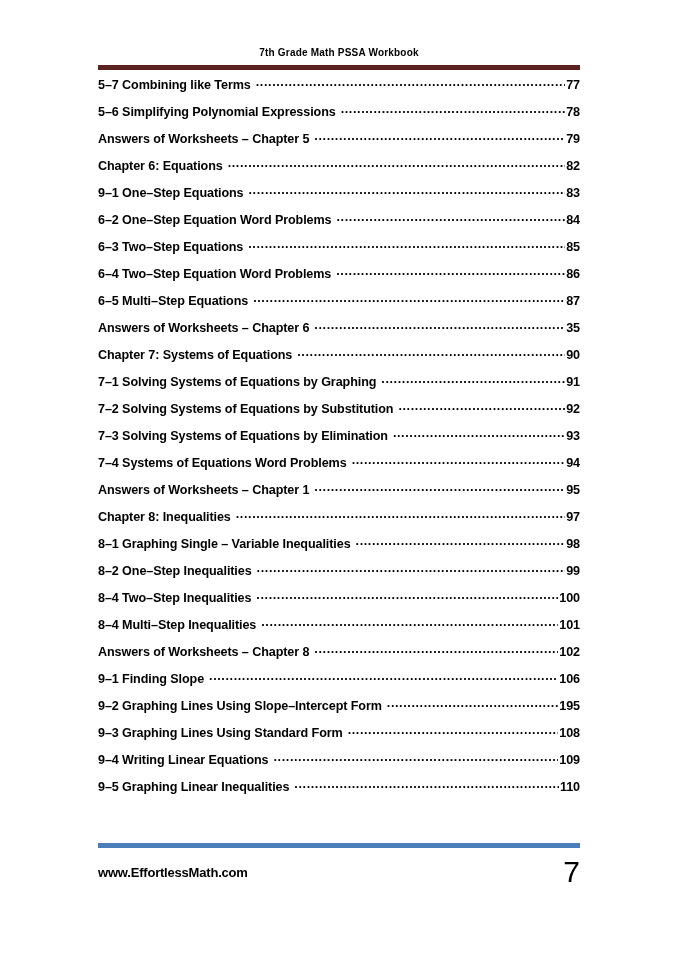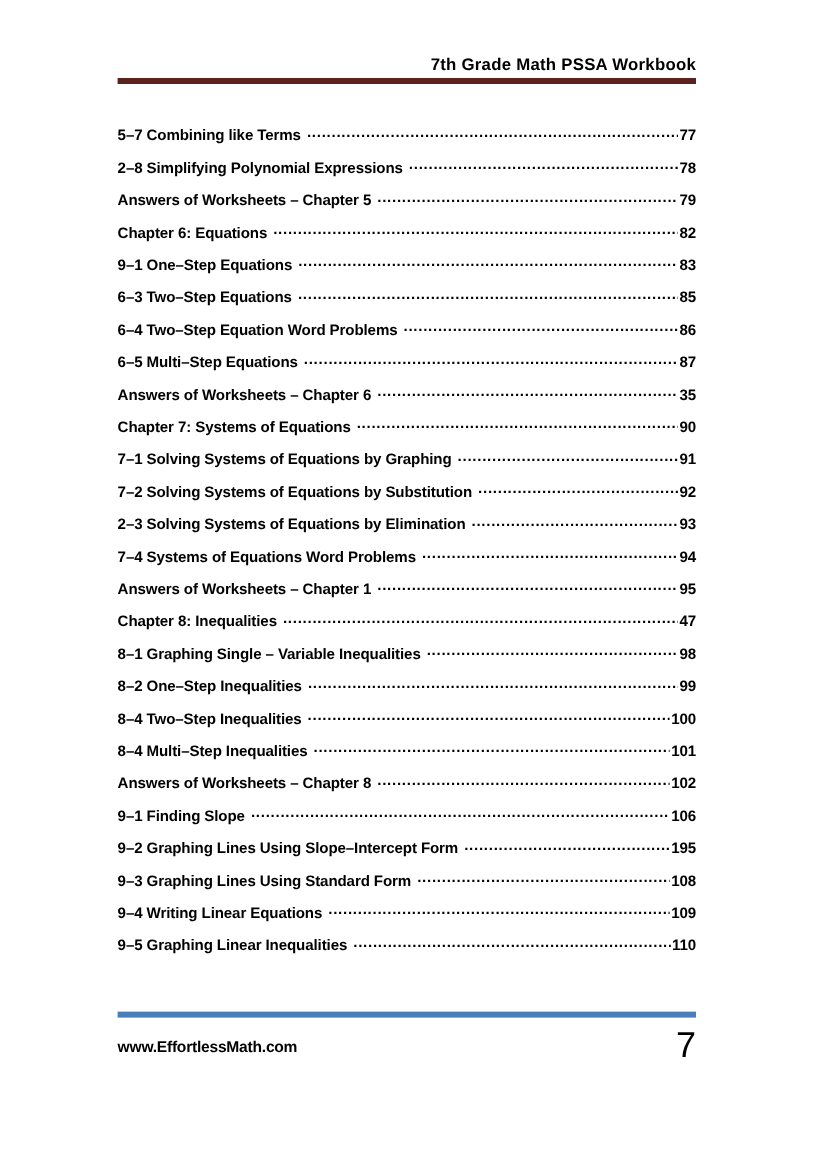--- a/index.html
+++ b/index.html
@@ -25,39 +25,39 @@
   }
 
   
   .header {
     position: absolute;
     left: 98px;
     top: 44px;
     width: 482px;
   }
   .header-title {
-    font-size: 14px;
-    font-weight: bold;
-    text-align: right;
+    font-size: 10px;
+    font-weight: bold;
+    text-align: center;
     letter-spacing: 0.2px;
     line-height: 18px;
     white-space: nowrap;
   }
   .header-rule {
     margin-top: 3px;
     height: 5px;
     width: 482px;
     background: #5B2220;
   }
 
   
   .toc {
     position: absolute;
     left: 98px;
-    top: 104px;
+    top: 76px;
     width: 482px;
   }
   .toc-row {
     display: flex;
     align-items: baseline;
     width: 482px;
     height: 27px;
     font-size: 12.6px;
     font-weight: bold;
     letter-spacing: -0.1px;
@@ -134,40 +134,45 @@
     <div class="header-rule" style="background: rgb(91, 34, 32);"></div>
   </div>
 
   <div class="toc">
       <div class="toc-row gap">
         <span class="toc-label">5–7 Combining like Terms</span>
         <span class="toc-leader"></span>
         <span class="toc-page">77</span>
       </div>
       <div class="toc-row gap">
-        <span class="toc-label">2–8 Simplifying Polynomial Expressions</span>
+        <span class="toc-label">5–6 Simplifying Polynomial Expressions</span>
         <span class="toc-leader"></span>
         <span class="toc-page">78</span>
       </div>
       <div class="toc-row gap">
         <span class="toc-label">Answers of Worksheets – Chapter 5</span>
         <span class="toc-leader"></span>
         <span class="toc-page">79</span>
       </div>
       <div class="toc-row gap">
         <span class="toc-label">Chapter 6: Equations</span>
         <span class="toc-leader"></span>
         <span class="toc-page">82</span>
       </div>
       <div class="toc-row gap">
         <span class="toc-label">9–1 One–Step Equations</span>
         <span class="toc-leader"></span>
         <span class="toc-page">83</span>
       </div>
       <div class="toc-row gap">
+        <span class="toc-label">6–2 One–Step Equation Word Problems</span>
+        <span class="toc-leader"></span>
+        <span class="toc-page">84</span>
+      </div>
+      <div class="toc-row gap">
         <span class="toc-label">6–3 Two–Step Equations</span>
         <span class="toc-leader"></span>
         <span class="toc-page">85</span>
       </div>
       <div class="toc-row gap">
         <span class="toc-label">6–4 Two–Step Equation Word Problems</span>
         <span class="toc-leader"></span>
         <span class="toc-page">86</span>
       </div>
       <div class="toc-row gap">
@@ -189,38 +194,38 @@
         <span class="toc-label">7–1 Solving Systems of Equations by Graphing</span>
         <span class="toc-leader"></span>
         <span class="toc-page">91</span>
       </div>
       <div class="toc-row gap">
         <span class="toc-label">7–2 Solving Systems of Equations by Substitution</span>
         <span class="toc-leader"></span>
         <span class="toc-page">92</span>
       </div>
       <div class="toc-row gap">
-        <span class="toc-label">2–3 Solving Systems of Equations by Elimination</span>
+        <span class="toc-label">7–3 Solving Systems of Equations by Elimination</span>
         <span class="toc-leader"></span>
         <span class="toc-page">93</span>
       </div>
       <div class="toc-row gap">
         <span class="toc-label">7–4 Systems of Equations Word Problems</span>
         <span class="toc-leader"></span>
         <span class="toc-page">94</span>
       </div>
       <div class="toc-row gap">
         <span class="toc-label">Answers of Worksheets – Chapter 1</span>
         <span class="toc-leader"></span>
         <span class="toc-page">95</span>
       </div>
       <div class="toc-row gap">
         <span class="toc-label">Chapter 8: Inequalities</span>
         <span class="toc-leader"></span>
-        <span class="toc-page">47</span>
+        <span class="toc-page">97</span>
       </div>
       <div class="toc-row gap">
         <span class="toc-label">8–1 Graphing Single – Variable Inequalities</span>
         <span class="toc-leader"></span>
         <span class="toc-page">98</span>
       </div>
       <div class="toc-row gap">
         <span class="toc-label">8–2 One–Step Inequalities</span>
         <span class="toc-leader"></span>
         <span class="toc-page">99</span>

